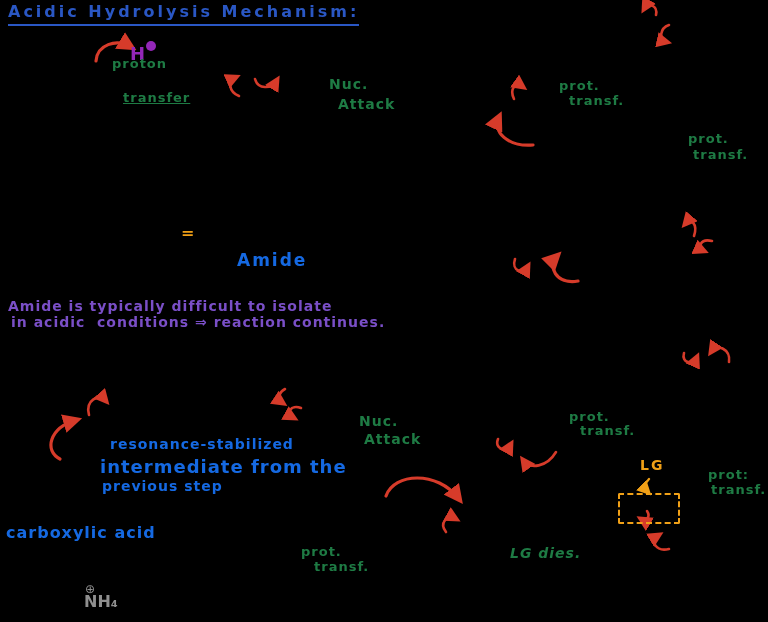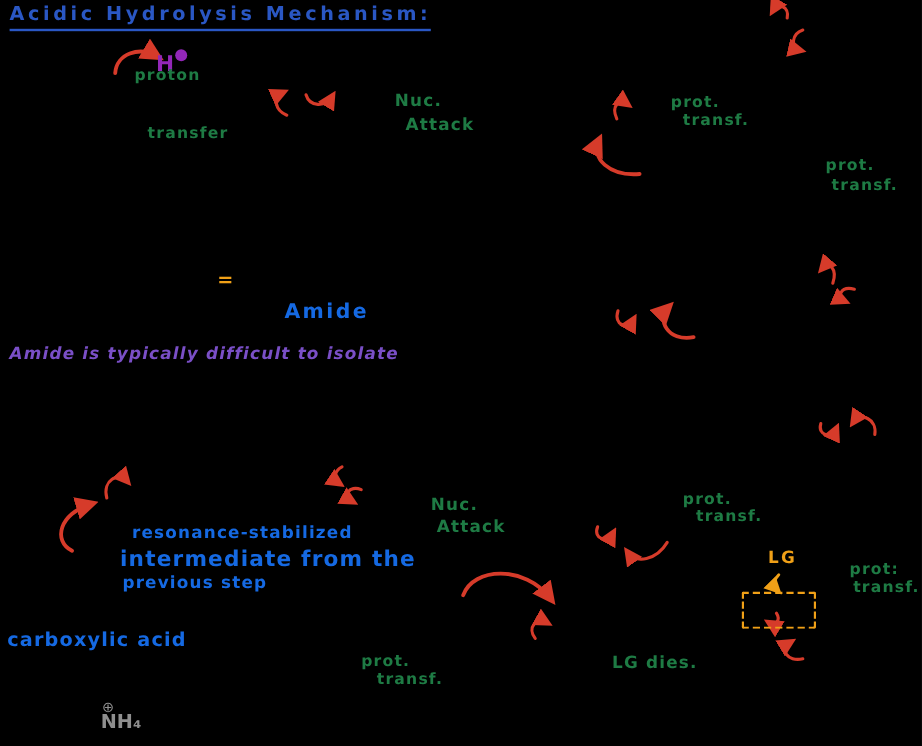--- a/index.html
+++ b/index.html
@@ -25,21 +25,21 @@
     border-bottom:2.5px solid var(--title-blue);
   }
   .h-plus{left:130px;top:44px;color:var(--purple);font-size:18px;}
   .h-charge{
     position:absolute;left:146px;top:41px;
     width:10px;height:10px;border-radius:50%;
     background:var(--purple);
   }
   .equals-mark{left:181px;top:224px;color:var(--orange);font-size:16px;font-weight:900;letter-spacing:0;}
   .amide{left:237px;top:251px;font-size:17px;letter-spacing:2px;}
-  .note1{left:8px;top:287px;font-size:14px;font-style:italic;}
+  .note1{left:8px;top:298px;font-size:14px;}
   .note2{left:11px;top:314px;font-size:14px;}
   .res1{left:110px;top:436px;font-size:14px;}
   .res2{left:100px;top:457px;font-size:18px;}
   .res3{left:102px;top:478px;font-size:14px;text-align:center;}
   .carb1{left:6px;top:524px;font-size:16px;}
   .carb2{left:8px;top:547px;font-size:16px;}
   .lg-label{left:640px;top:457px;font-size:14px;letter-spacing:2px;}
   .lg-box{
     position:absolute;left:618px;top:493px;width:58px;height:27px;
     border:2px dashed var(--orange);
@@ -93,52 +93,53 @@
     <path class="ao" marker-end="url(#morange)" d="M649,479 C645,483 644,488 648,492"></path>
     <path class="ar" marker-end="url(#mred)" d="M647,511 C651,517 646,522 641,519"></path>
     <path class="ar" marker-end="url(#mred)" d="M669,549 C656,552 649,541 659,535"></path>
   </svg>
 
   <div class="lbl title">Acidic Hydrolysis Mechanism:</div>
 
   <div class="lbl h-plus">H</div>
   <div class="h-charge"></div>
   <div class="lbl green" style="left:112px;top:57px;">proton</div>
-  <div class="lbl green" style="left:123px;top:105px;">transfer</div>
+  <div class="lbl green" style="left:123px;top:91px;text-decoration:underline;">transfer</div>
 
   <div class="lbl green" style="left:329px;top:76px;font-size:14px;">Nuc.</div>
   <div class="lbl green" style="left:338px;top:96px;font-size:14px;">Attack</div>
 
   <div class="lbl green" style="left:559px;top:79px;">prot.</div>
   <div class="lbl green" style="left:569px;top:94px;">transf.</div>
 
   <div class="lbl green" style="left:688px;top:132px;">prot.</div>
   <div class="lbl green" style="left:693px;top:148px;">transf.</div>
 
   <div class="lbl equals-mark">=</div>
 
   <div class="lbl blue-bright amide">Amide</div>
   <div class="lbl violet note1">Amide is typically difficult to isolate</div>
+  <div class="lbl violet note2">in acidic  conditions ⇒ reaction continues.</div>
 
   <div class="lbl blue-bright res1">resonance-stabilized</div>
   <div class="lbl blue-bright res2">intermediate from the</div>
   <div class="lbl blue-bright res3">previous step</div>
 
   <div class="lbl green" style="left:359px;top:413px;font-size:14px;">Nuc.</div>
   <div class="lbl green" style="left:364px;top:431px;font-size:14px;">Attack</div>
 
   <div class="lbl green" style="left:569px;top:410px;">prot.</div>
   <div class="lbl green" style="left:580px;top:424px;">transf.</div>
 
   <div class="lbl green" style="left:708px;top:468px;">prot:</div>
   <div class="lbl green" style="left:711px;top:483px;">transf.</div>
 
   <div class="lbl orange lg-label">LG</div>
   <div class="lg-box"></div>
-  <div class="lbl green" style="left:510px;top:545px;font-size:14px;">LG dies.</div>
+  <div class="lbl green" style="left:510px;top:545px;font-size:14px;font-style:italic;">LG dies.</div>
 
   <div class="lbl blue-bright carb1">carboxylic acid</div>
 
   <div class="lbl green" style="left:301px;top:545px;">prot.</div>
   <div class="lbl green" style="left:314px;top:560px;">transf.</div>
 
   <div class="lbl gray nh-charge">⊕</div>
   <div class="lbl gray nh-formula">NH₄</div>
 
 </div>

